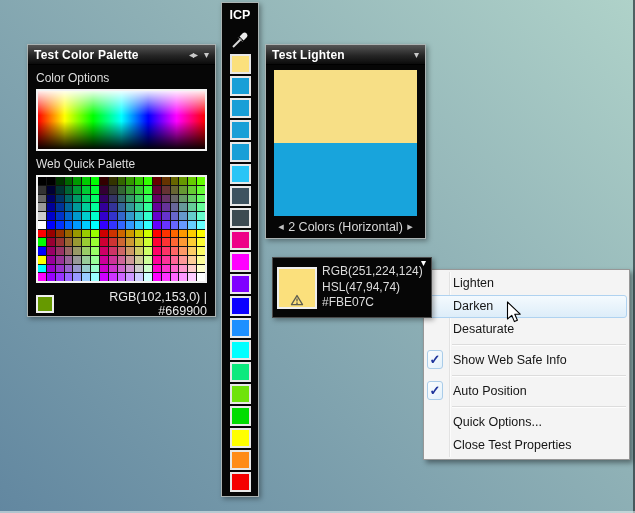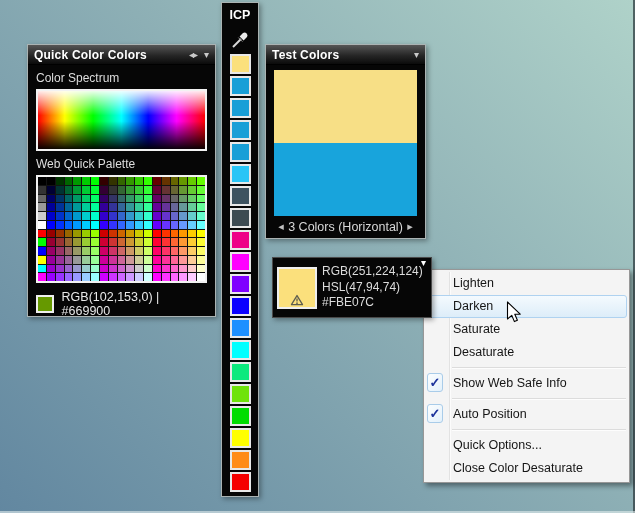--- a/index.html
+++ b/index.html
@@ -23,21 +23,21 @@
 
   
   #quick-palette{left:27px;top:44px;width:189px;height:273px;}
   .spectrum{margin:0 8px;height:58px;border:2px solid #F2F2F2;
     background:
       linear-gradient(to bottom,rgba(255,255,255,.92),rgba(255,255,255,0) 42%,rgba(0,0,0,0) 52%,rgba(0,0,0,.96) 100%),
       linear-gradient(to right,#f00 0%,#ff0 16%,#0f0 33%,#0ff 50%,#00f 66%,#f0f 83%,#f00 100%);}
   .websafe{margin:0 8px;border:2px solid #F2F2F2;height:104px;background:#121212;
     display:grid;grid-template-columns:repeat(19,1fr);grid-auto-rows:1fr;gap:1px;}
   .websafe div{min-width:0;min-height:0;}
-  .statusbar{display:flex;align-items:center;margin:7px 8px 0;}
+  .statusbar{display:flex;align-items:center;margin:7px 8px 0;text-align:right;}
   .status-swatch{width:14px;height:14px;border:2px solid #EFEFEF;margin-right:8px;}
   .status-text{color:#E9E9E9;font-size:12.5px;}
 
   
   #icp-bar{left:221px;top:2px;width:38px;height:495px;text-align:center;}
   #icp-bar .icp-title{color:#fff;font-weight:bold;font-size:12.5px;margin-top:5px;}
   .dropper{margin:6px auto 4px;display:block;}
   .icp-swatch{width:17px;height:16px;border:2px solid #E8E8E8;margin:0 auto 2px;}
 
   
@@ -74,25 +74,25 @@
 
   .cursor{position:absolute;left:506px;top:301px;z-index:9;}
 </style>
 </head>
 <body>
 
 <div class="stage">
 
   <div class="panel" id="quick-palette">
     <div class="titlebar">
-      <span class="t-label">Quick Color Colors</span>
+      <span class="t-label">Test Color Palette</span>
       <span class="t-ico" style="letter-spacing:-1px;">◂▸</span>
       <span class="t-ico">▾</span>
     </div>
-    <div class="p-label">Color Spectrum</div>
+    <div class="p-label">Color Options</div>
     <div class="spectrum"></div>
     <div class="p-label">Web Quick Palette</div>
     <div class="websafe" id="websafe-grid">
         <div style="background: rgb(0, 0, 0);"></div>
         <div style="background: rgb(0, 0, 0);"></div>
         <div style="background: rgb(0, 51, 0);"></div>
         <div style="background: rgb(0, 102, 0);"></div>
         <div style="background: rgb(0, 153, 0);"></div>
         <div style="background: rgb(0, 204, 0);"></div>
         <div style="background: rgb(0, 255, 0);"></div>
@@ -350,30 +350,30 @@
         <div class="icp-swatch" style="background: rgb(111, 227, 11);"></div>
         <div class="icp-swatch" style="background: rgb(0, 221, 0);"></div>
         <div class="icp-swatch" style="background: rgb(255, 255, 0);"></div>
         <div class="icp-swatch" style="background: rgb(255, 140, 25);"></div>
         <div class="icp-swatch" style="background: rgb(245, 0, 0);"></div>
       </div>
   </div>
 
   <div class="panel" id="test-layouts">
     <div class="titlebar">
-      <span class="t-label">Test Colors</span>
+      <span class="t-label">Test Lighten</span>
       <span class="t-ico">▾</span>
     </div>
     <div class="preview" id="layout-preview">
         <div class="band" style="background: rgb(247, 223, 134);"></div>
         <div class="band" style="background: rgb(24, 164, 220);"></div>
       </div>
     <div class="nav-row">
       <span class="nav-arrow">◂</span>
-      <span class="nav-label">3 Colors (Horizontal)</span>
+      <span class="nav-label">2 Colors (Horizontal)</span>
       <span class="nav-arrow">▸</span>
     </div>
   </div>
 
   <div class="panel" id="color-popup">
     <div class="popup-swatch" style="background: rgb(251, 224, 124);">
       <svg width="13" height="12" viewBox="0 0 14 12">
         <path d="M7 1.2 L13 11 H1 Z" fill="none" stroke="#5E5E50" stroke-width="1.4" stroke-linejoin="round"></path>
         <path d="M7 4.4 v3.2" stroke="#5E5E50" stroke-width="1.4"></path>
         <circle cx="7" cy="9.4" r="0.9" fill="#5E5E50"></circle>
@@ -384,29 +384,28 @@
       <div>HSL(47,94,74)</div>
       <div>#FBE07C</div>
     </div>
     <span class="popup-drop">▾</span>
   </div>
 
   <div id="context-menu">
     <div class="gutter-line"></div>
   <div class="menu-item">Lighten</div>
       <div class="menu-item highlighted">Darken</div>
-      <div class="menu-item">Saturate</div>
       <div class="menu-item">Desaturate</div>
       <div class="menu-sep"></div>
       <div class="menu-item">Show Web Safe Info<span class="check-box">✓</span></div>
       <div class="menu-sep"></div>
       <div class="menu-item">Auto Position<span class="check-box">✓</span></div>
       <div class="menu-sep"></div>
       <div class="menu-item">Quick Options...</div>
-      <div class="menu-item">Close Color Desaturate</div>
+      <div class="menu-item">Close Test Properties</div>
     </div>
 
   <svg class="cursor" width="15" height="22" viewBox="0 0 15 22">
     <path d="M1.5 1 L1.5 18 L5.8 14.4 L8.4 20.6 L11.4 19.3 L8.8 13.2 L14.2 13.2 Z" fill="#FFFFFF" stroke="#000" stroke-width="1.1" stroke-linejoin="round"></path>
   </svg>
 
   <div class="edge-right"></div>
   <div class="edge-bottom"></div>
 </div>
 

